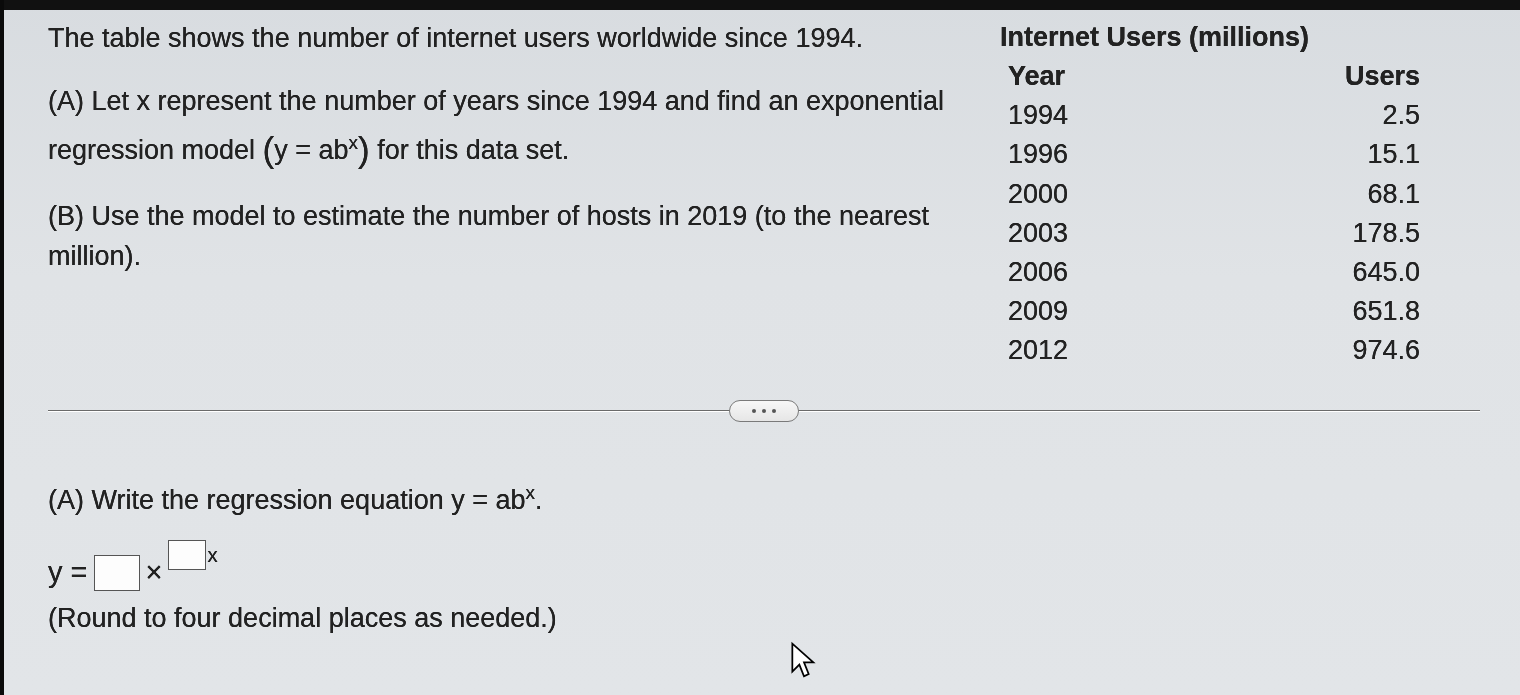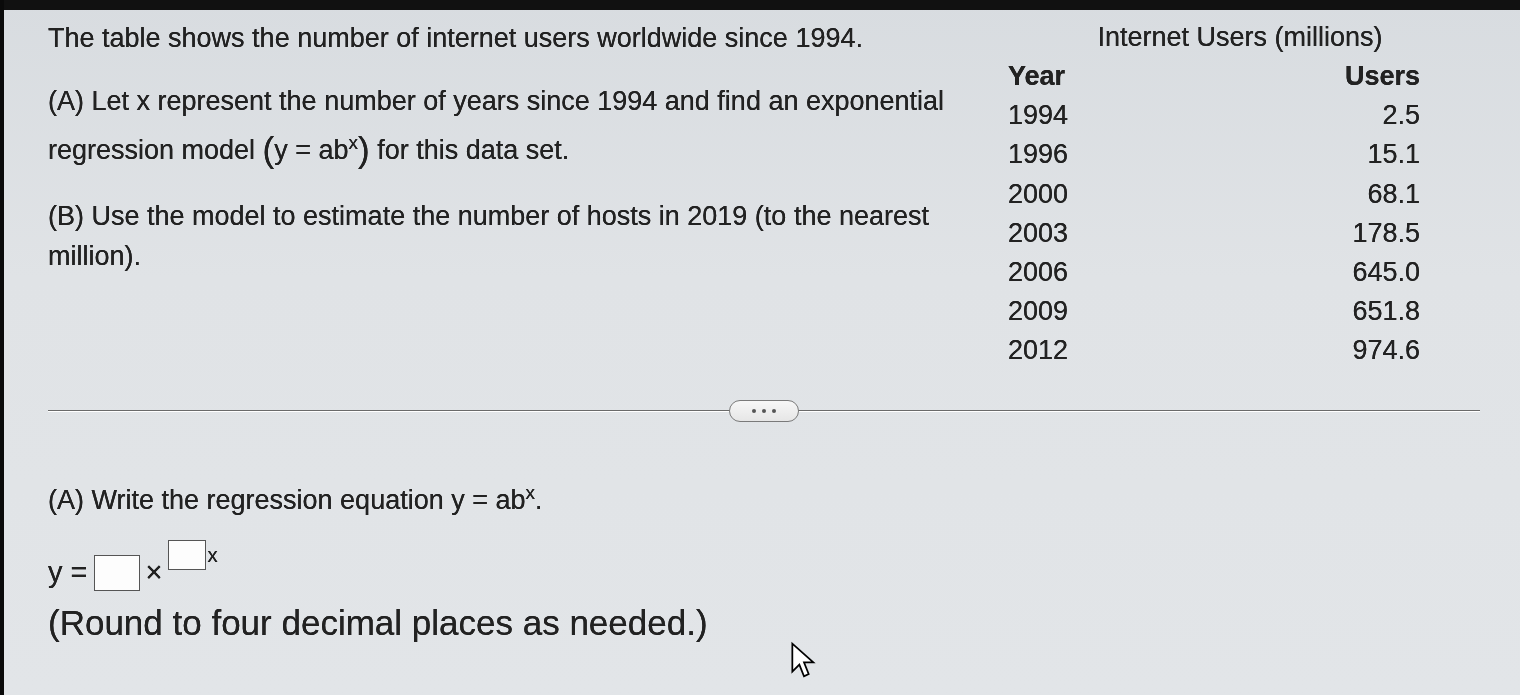--- a/index.html
+++ b/index.html
@@ -30,22 +30,22 @@
   .left .partA { margin-bottom: 22px; }
   .left .partB { margin-bottom: 22px; }
   .right {
     width: 480px;
     font-size: 27px;
     line-height: 1.45;
     color: #222;
     text-shadow: 0 0 0.3px #111;
   }
   .table-title {
-    text-align: center;
-    font-weight: normal;
+    text-align: left;
+    font-weight: bold;
   }
   .table-head {
     display: flex;
     font-weight: bold;
   }
   .table-head .col-year { flex: 0 0 50%; text-align: left; padding-left: 8px;}
   .table-head .col-users { flex: 0 0 50%; text-align: right; padding-right: 60px;}
   .data-row {
     display: flex;
     align-items: center;
@@ -118,21 +118,21 @@
     position: relative;
     top: -14px;
   }
   .exp-x {
     position: relative;
     top: -22px;
     font-size: 0.7em;
     margin-left: 1px;
   }
   .round-note {
-    font-size: 35px;
+    font-size: 27px;
     margin-top: 12px;
   }
   .cursor {
     position: absolute;
     left: 790px;
     top: 640px;
     width: 28px;
     height: 40px;
     pointer-events: none;
   }

